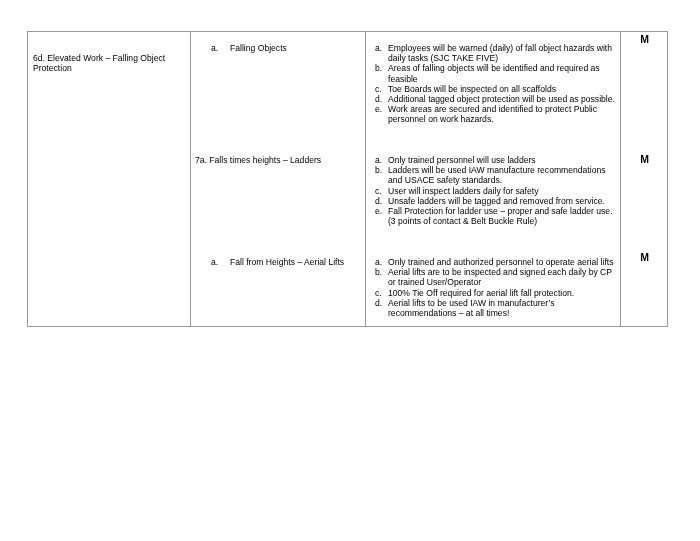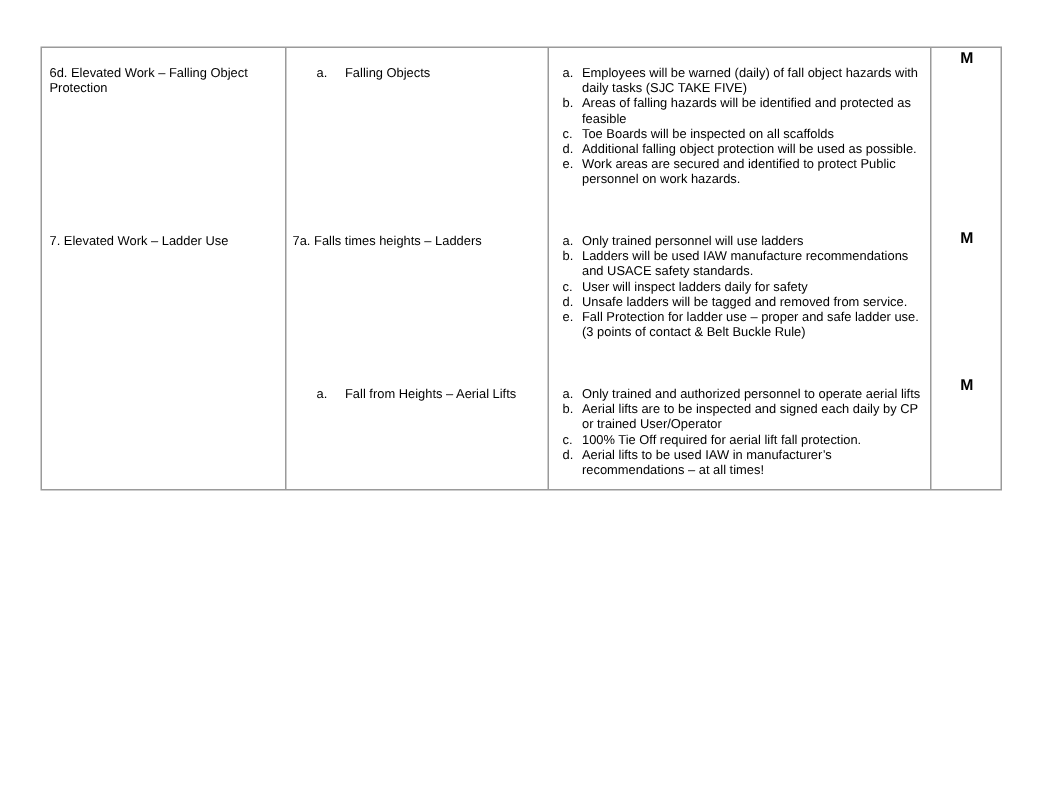--- a/index.html
+++ b/index.html
@@ -17,50 +17,49 @@
     .risk { font-weight: bold; font-size: 10.5px; text-align: center; width: 47px; }
   </style>
 </head>
 <body>
 
 <div class="tbl">
   <div class="vline" style="left:162px"></div>
   <div class="vline" style="left:337px"></div>
   <div class="vline" style="left:592px"></div>
 
-  <div class="cell" style="left:5px; top:11px; width:150px;">6d.  Elevated Work – Falling Object Protection</div>
+  <div class="cell" style="left:5px; top:21px; width:150px;">6d.  Elevated Work – Falling Object Protection</div>
   <div class="cell hazard-item" style="left:183px; top:11px; width:150px;">
     <span style="width:19px">a.</span>
     <span>Falling Objects</span>
   </div>
   <ul class="cell ol" style="left:347px; top:11px; width:242px;">
     <li>
         <span class="mk">a.</span>
         <span class="tx"> Employees will be warned (daily) of fall object hazards with daily tasks (SJC TAKE FIVE)</span>
       </li>
     <li>
         <span class="mk">b.</span>
-        <span class="tx">Areas of falling hazards will be identified and protected as feasible</span>
+        <span class="tx">Areas of falling objects will be identified and required as feasible</span>
       </li>
     <li>
         <span class="mk">c.</span>
         <span class="tx">Toe Boards will be inspected on all scaffolds</span>
       </li>
     <li>
         <span class="mk">d.</span>
-        <span class="tx">Additional falling object protection will be used as possible.</span>
+        <span class="tx">Additional tagged object protection will be used as possible.</span>
       </li>
     <li>
         <span class="mk">e.</span>
         <span class="tx">Work areas are secured and identified to protect Public personnel on work hazards.</span>
       </li>
   </ul>
   <div class="cell risk" style="left:593px; top:2px;">M</div>
 
-  <div class="cell" style="left:5px; top:123px; width:150px;">7.  Elevated Work – Ladder Use</div>
   <div class="cell hazard-item" style="left:167px; top:123px; width:165px;">
     <span>7a.  Falls times heights – Ladders</span>
   </div>
   <ul class="cell ol" style="left:347px; top:123px; width:242px;">
     <li>
         <span class="mk">a.</span>
         <span class="tx"> Only trained personnel will use ladders</span>
       </li>
     <li>
         <span class="mk">b.</span>

